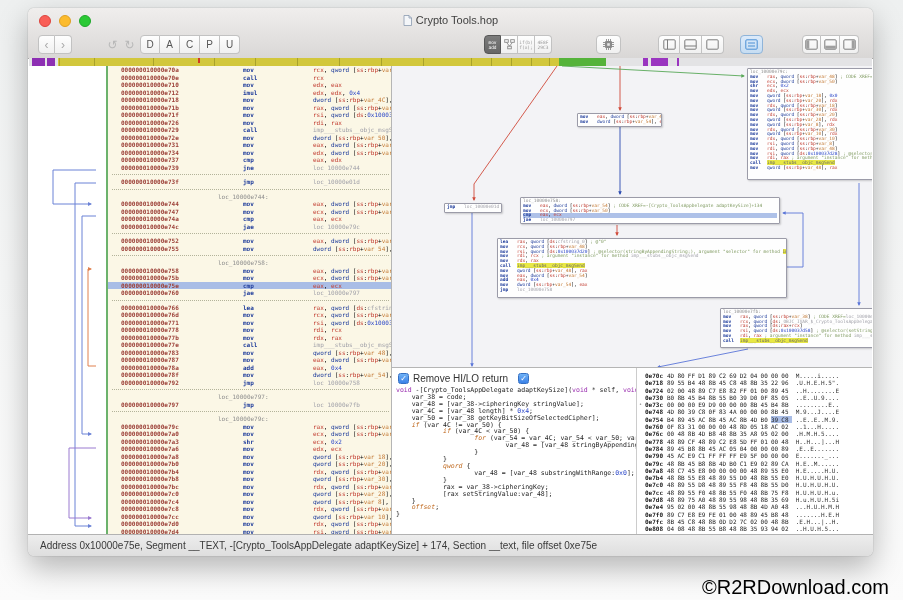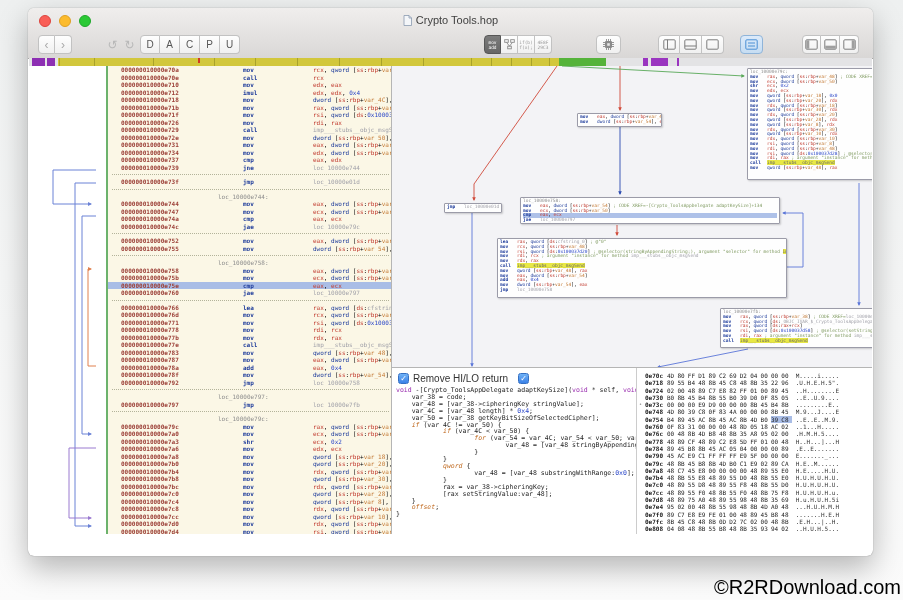--- a/index.html
+++ b/index.html
@@ -75,21 +75,21 @@
   .hmk{width:6px;color:#888;font-size:5px;flex:none;}
   .ha{width:22px;color:#222;font-weight:bold;flex:none;}
   .hb{flex:none;}
   .hb span{display:inline-block;width:10.4px;color:#222;}
   .hb span.hlb{background:#a9bde6;}
   .ht{margin-left:4px;color:#3a3a3a;}
   .statusbar{position:absolute;left:0;right:0;bottom:0;height:21px;
              background:linear-gradient(#ededed,#dedede);border-top:1px solid #b2b2b2;
              border-radius:0 0 6px 6px;font-size:10px;color:#3a3a3a;line-height:21px;padding-left:12px;
              white-space:nowrap;overflow:hidden;}
-  .watermark{position:absolute;right:2px;bottom:1px;font-size:20px;color:#000;margin-left:16px;}
+  .watermark{position:absolute;right:14px;bottom:1px;font-size:20px;color:#000;margin-left:16px;}
   .icn{display:block;}
 </style>
 </head>
 <body>
 
 <div class="page">
   <div class="win">
 
     <div class="chrome">
       <div class="lights">
@@ -824,16 +824,19 @@
             <div class="hexrow">
               <div class="hmk"></div>
               <div class="ha">0e808</div>
               <div class="hb"><span>04</span><span>08</span><span>48</span><span>8B</span><span>55</span><span>B8</span><span>48</span><span>8B</span><span>35</span><span>93</span><span>94</span><span>02</span></div>
               <div class="ht">..H.U.H.5...</div>
             </div>
           </div>
       </div>
     </div>
 
+    <div class="statusbar">
+      <span>Address 0x10000e75e, Segment __TEXT, -[Crypto_ToolsAppDelegate adaptKeySize] + 174, Section __text, file offset 0xe75e</span>
+    </div>
   </div>
 
   <div class="watermark">©R2RDownload.com</div>
 </div>
 
 </body></html>

